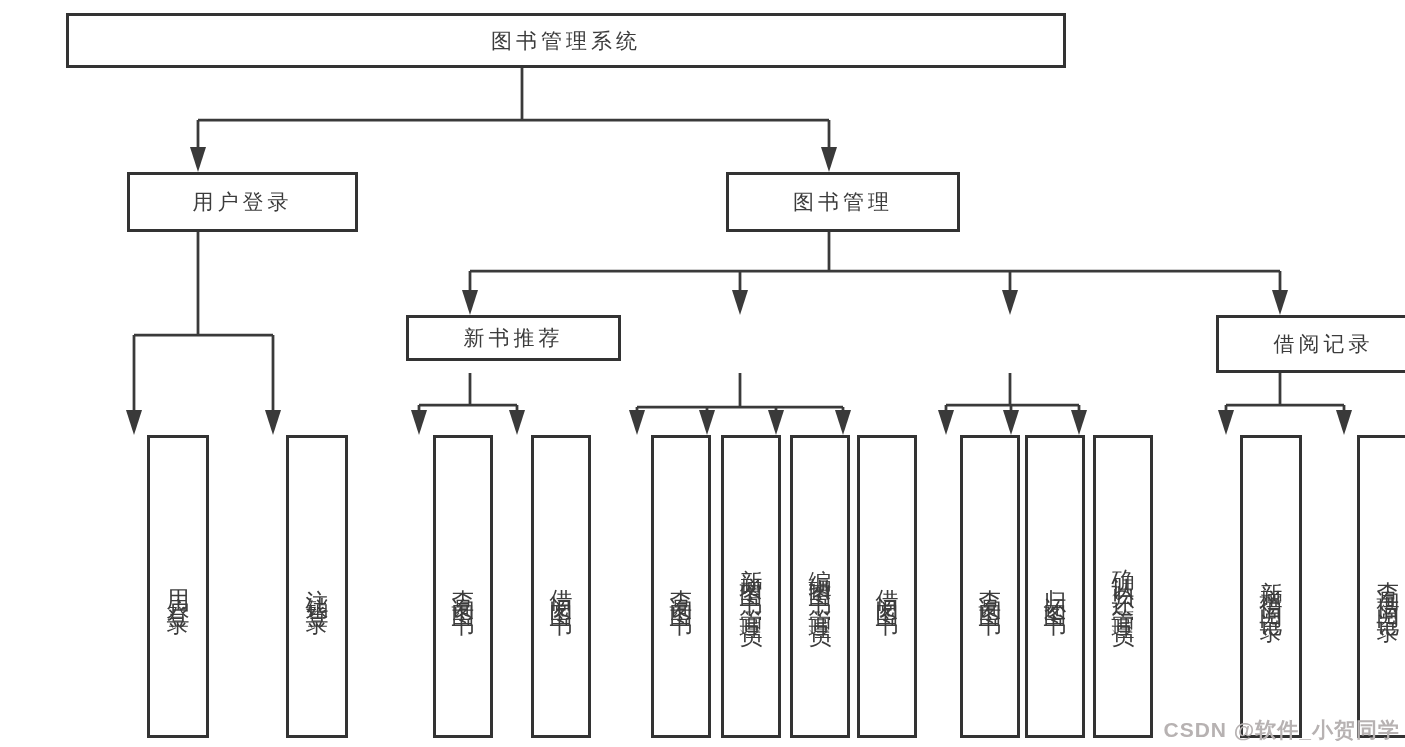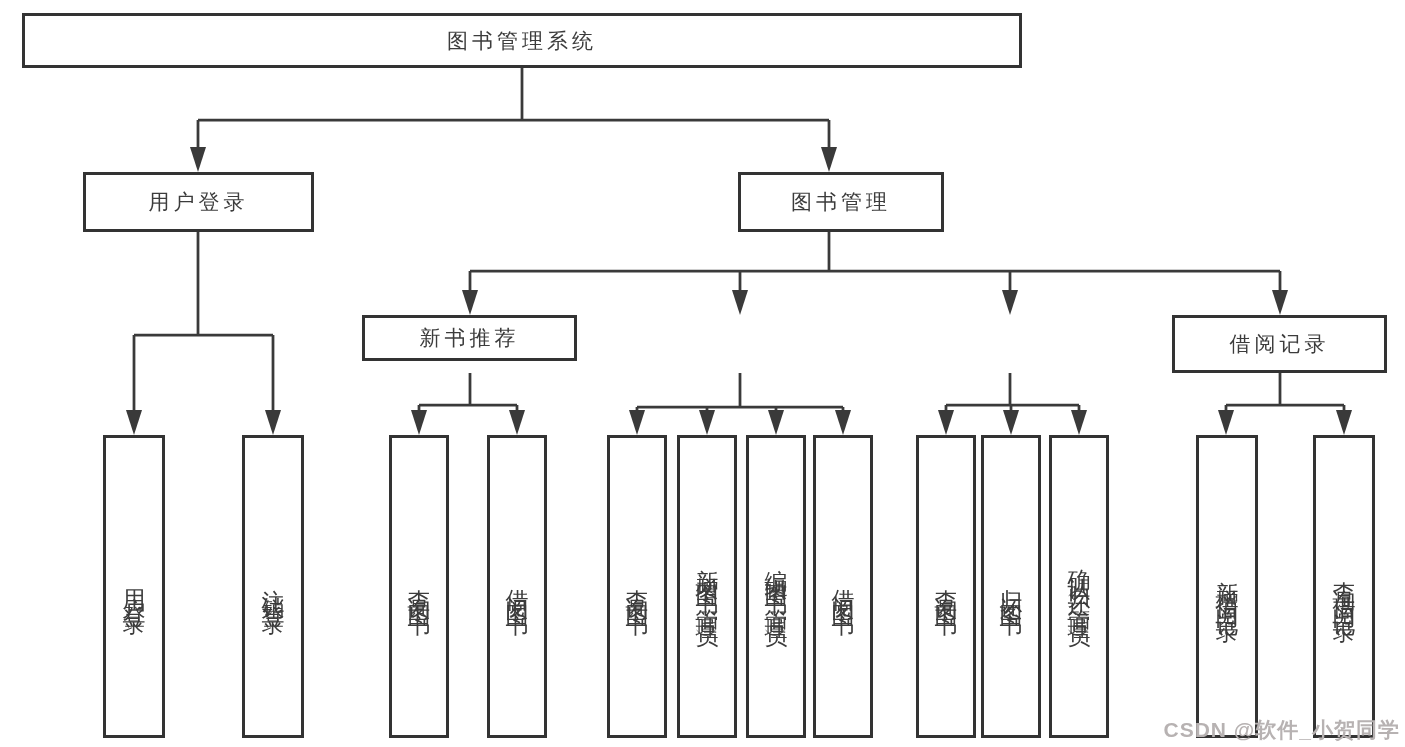--- a/index.html
+++ b/index.html
@@ -31,20 +31,21 @@
   }
   .hbox, .vbox {
     position: absolute;
     box-sizing: border-box;
     background: #ffffff;
     border: 3px solid var(--box_border, #333333);
     display: flex;
     align-items: center;
     justify-content: center;
     color: var(--text, #3c3c3c);
+    margin-left: 44px;
   }
   .hbox {
     font-size: 21px;
     letter-spacing: 4px;
     white-space: nowrap;
   }
   .vbox .vtext {
     writing-mode: vertical-rl;
     text-orientation: mixed;
     font-size: 23px;
@@ -100,21 +101,21 @@
     <polygon class="arrow" points="1071,410 1087,410 1079,435"></polygon>
 
     <path class="connector" d="M1280 373 V405 M1226 405 H1344 M1226 405 V412 M1344 405 V412"></path>
     <polygon class="arrow" points="1218,410 1234,410 1226,435"></polygon>
     <polygon class="arrow" points="1336,410 1352,410 1344,435"></polygon>
   </svg>
 
   <div class="hbox" style="left:22px; top:13px; width:1000px; height:55px">图书管理系统</div>
 
   <div class="hbox" style="left:83px; top:172px; width:231px; height:60px">用户登录</div>
-  <div class="hbox" style="left:738px; top:172px; width:206px; height:60px">图书管理</div>
+  <div class="hbox" style="left:682px; top:172px; width:234px; height:60px">图书管理</div>
 
   <div class="hbox" style="left:362px; top:315px; width:215px; height:46px">新书推荐</div>
   <div class="hbox" style="left:1172px; top:315px; width:215px; height:58px">借阅记录</div>
 
   <div class="vbox" style="left:103px; top:435px; width:62px; height:303px">
     <span class="vtext">用户登录</span>
   </div>
   <div class="vbox" style="left:242px; top:435px; width:62px; height:303px">
     <span class="vtext">注销登录</span>
   </div>

